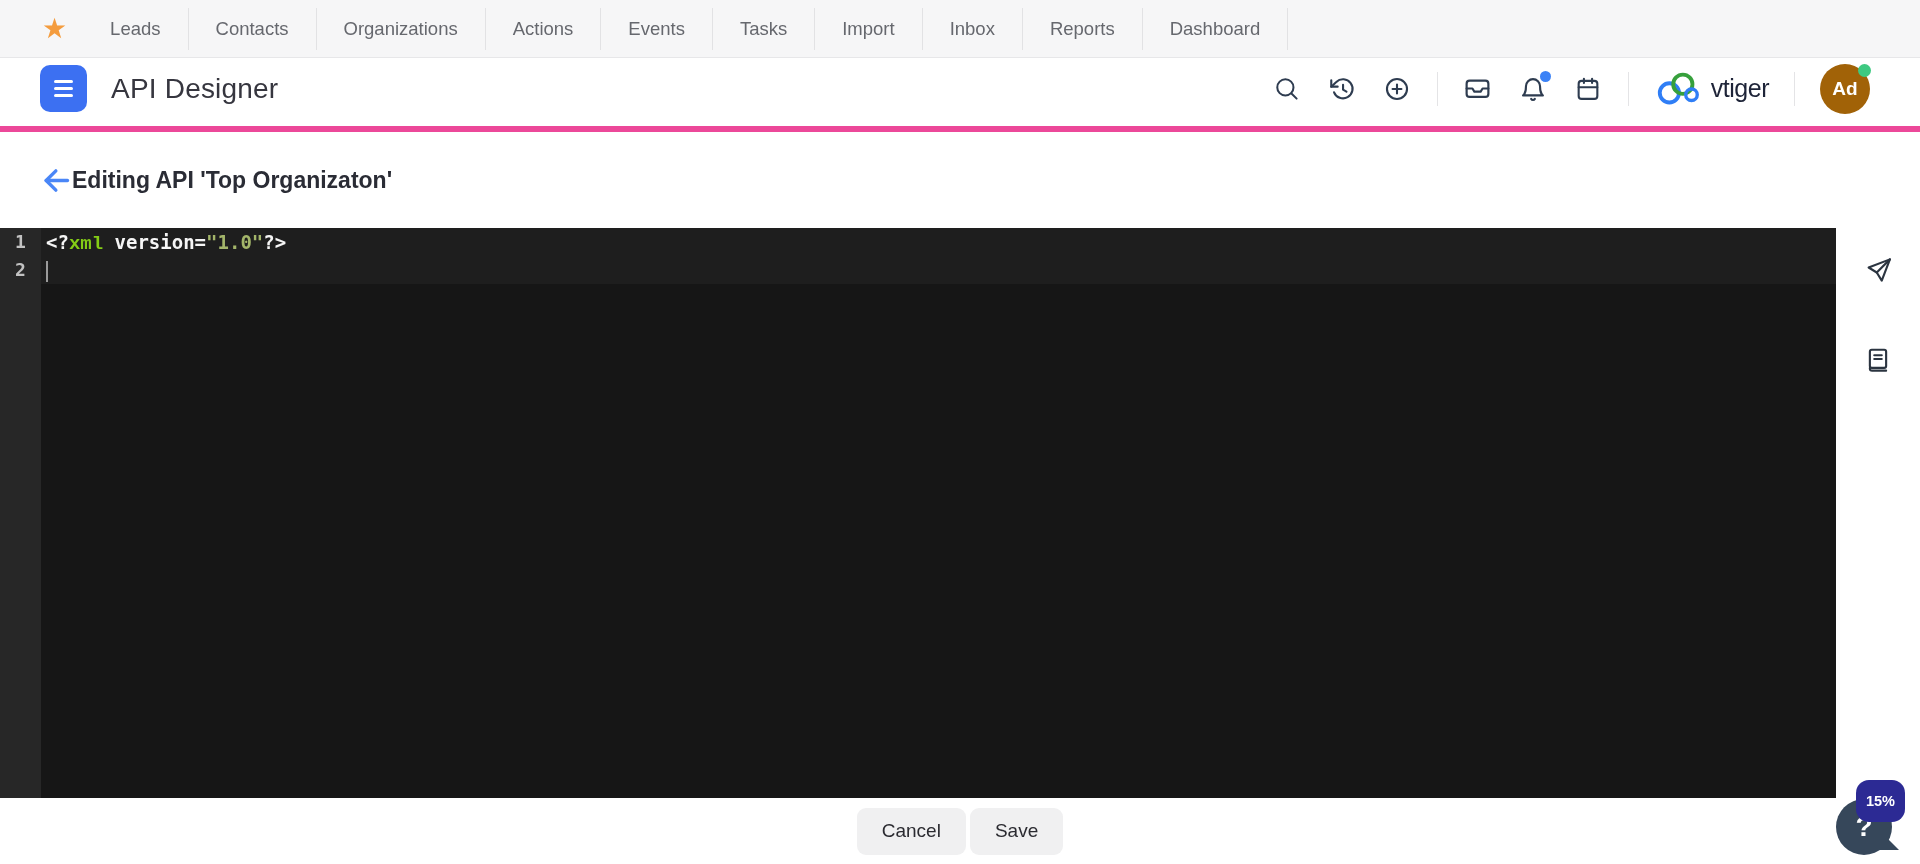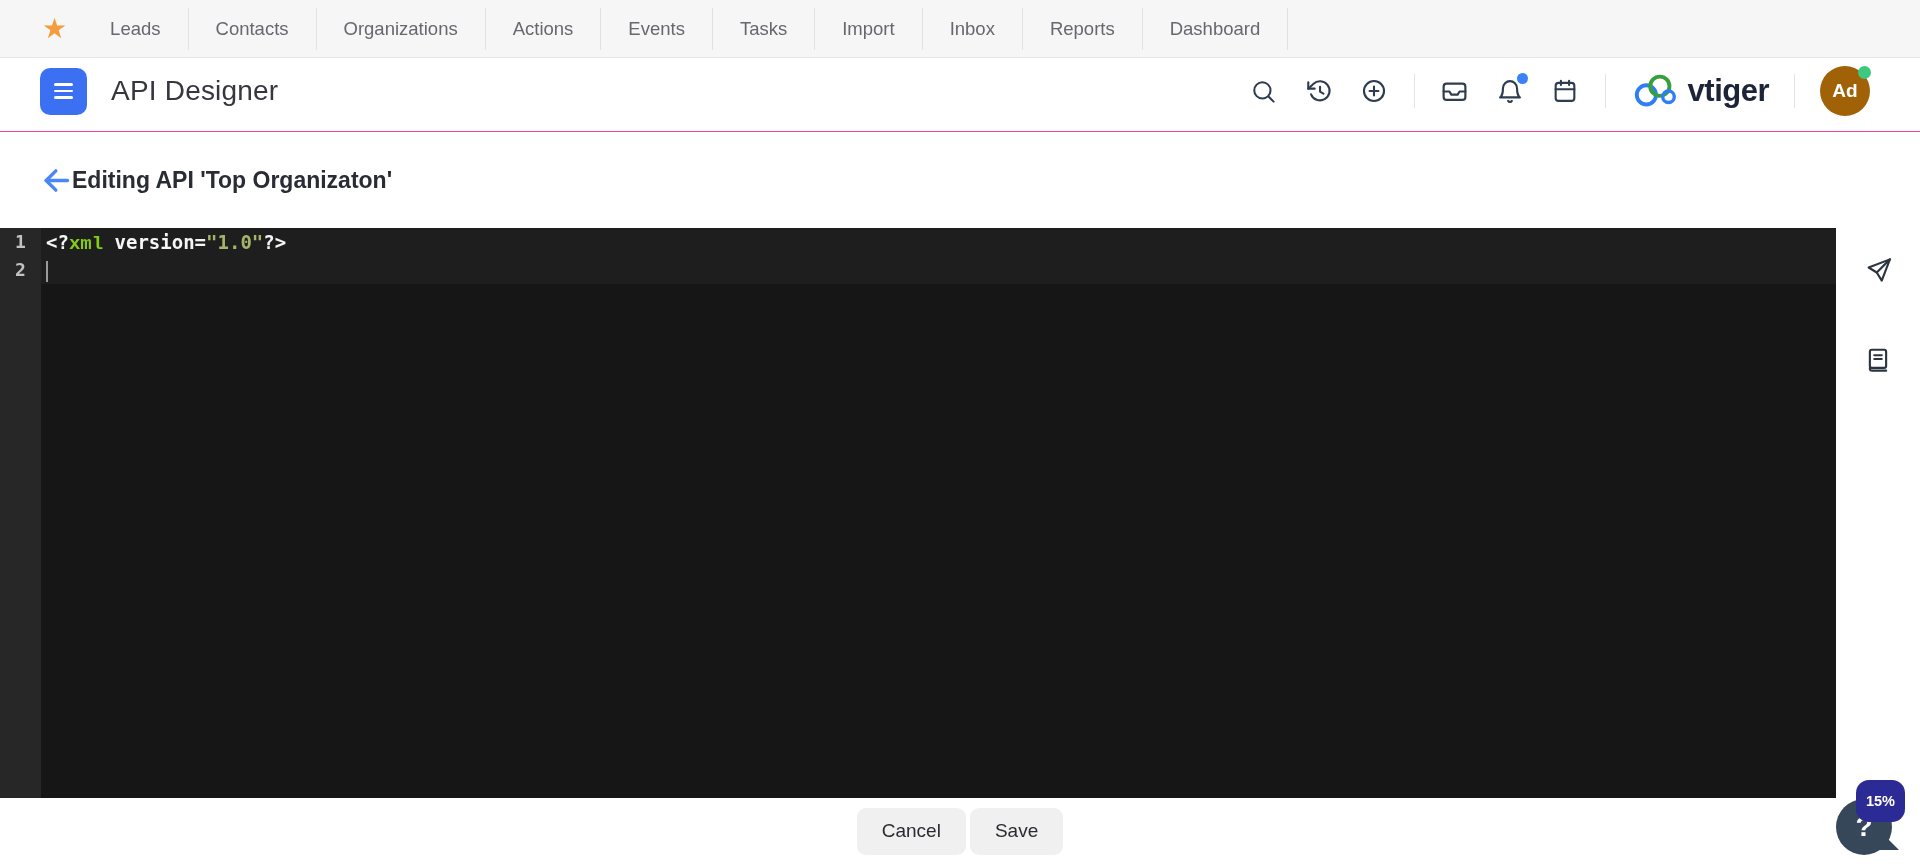--- a/index.html
+++ b/index.html
@@ -12,37 +12,37 @@
             background:#f6f6f7; border-bottom:1px solid #e7e7e9;
             display:flex; align-items:center; padding-left:42px; }
   .star { color:#f49c3e; font-size:28px; line-height:1; margin-right:16px; cursor:pointer; }
   .nav-items { display:flex; align-items:center; height:100%;justify-content:space-between; }
   .nav-item { padding:0 27px; font-size:18.5px; color:#66686e; cursor:pointer; white-space:nowrap; }
   .nav-sep { width:1px; height:42px; background:#e2e2e4; }
 
   
   .header { position:absolute; top:59px; left:0; right:0; height:73px; background:#fff;
             display:flex; align-items:center; padding:0 50px 8px 40px;
-            border-bottom:1px solid #ec4899; }
+            border-bottom:6px solid #ec4899; }
   .hamburger { width:47px; height:47px; border-radius:10px; background:#3c70f2;
                display:flex; flex-direction:column; align-items:center; justify-content:center;
                gap:4px; cursor:pointer; flex:0 0 auto; }
   .hamburger i { display:block; width:19px; height:2.8px; border-radius:2px; background:#fff; }
   .header-title { margin-left:24px; font-size:28px; color:#36363f; letter-spacing:.2px; }
   .header-right { margin-left:auto; display:flex; align-items:center; gap:25px; }
   .hicon { width:30px; height:30px; display:flex; align-items:center; justify-content:center;
            color:#2e3c50; position:relative; cursor:pointer; }
   .hicon svg { stroke:currentColor; fill:none; stroke-width:1.8;
                stroke-linecap:round; stroke-linejoin:round; }
   .hdr-sep { width:1px; height:34px; background:#e4e4e6; }
   .bell-dot { position:absolute; top:-3px; right:-3px; width:11px; height:11px;
               border-radius:50%; background:#3b82f6; }
   .brand { display:flex; align-items:center; gap:7px; cursor:default; }
   .brand svg { fill:none; }
-  .brand-text { font-size:31px; font-weight:bold; color:#1e2438; letter-spacing:-.5px; }
+  .brand-text { font-size:25px; font-weight:normal; color:#1e2438; letter-spacing:-.5px; }
   .avatar { width:50px; height:50px; border-radius:50%; background:#a16207; color:#fff;
             display:flex; align-items:center; justify-content:center;
             font-size:19px; font-weight:bold; position:relative; cursor:pointer; }
   .presence { position:absolute; top:0; right:-1px; width:13px; height:13px;
               border-radius:50%; background:#3ec981; }
 
   
   .crumb-row { position:absolute; top:132px; left:0; right:0; height:96px; background:#fff;
                display:flex; align-items:center; padding-left:40px; }
   .back-btn { width:32px; height:32px; display:flex; align-items:center; justify-content:center;

